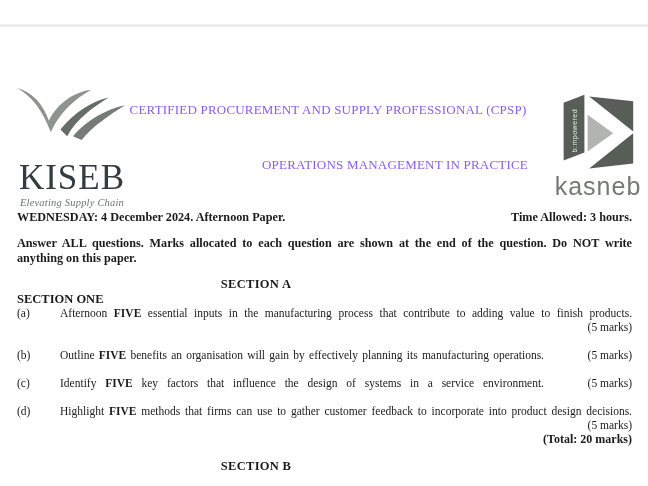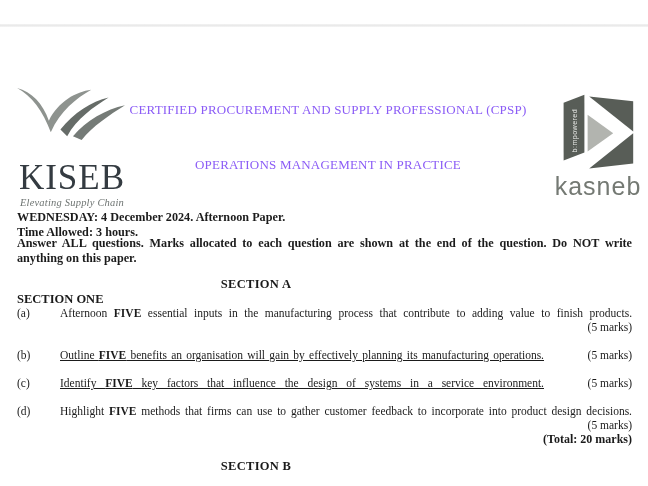--- a/index.html
+++ b/index.html
@@ -12,45 +12,45 @@
     background:linear-gradient(#f3f3f3,#e9e9e9 55%,#f7f7f7); }
 
   
   .kiseb { position:absolute; left:12px; top:86px; width:120px; text-align:center; }
   .kiseb-word { font-size:35px; line-height:36px; letter-spacing:1px; color:#343b41; margin-top:16px; }
   .kiseb-tag  { font-size:10.5px; font-style:italic; color:#6e7472; letter-spacing:.2px; margin-top:1px; }
 
   
   .title-line { position:absolute; left:128px; width:400px; text-align:center;
     font-weight:normal; font-size:13px; letter-spacing:.2px; color:#8b5cf6; }
-  .t1 { top:102px; } .t2 { top:130px; } .t3 { top:157px; }
+  .t1 { top:102px; } .t2 { top:130px; } .t3 { top:157px;text-align:right; }
 
   
   .kasneb { position:absolute; left:551px; top:90px; width:94px; text-align:center; }
   .kasneb-word { font-family:"Liberation Sans", sans-serif; font-size:25px; line-height:26px;
     font-weight:400; color:#747973; letter-spacing:1px; margin-top:-1px; }
 
   
   .meta-row { position:absolute; left:17px; top:210px; width:615px; display:flex;
-    justify-content:space-between; font-weight:bold; font-size:12.2px;flex-direction:column; }
+    justify-content:space-between; font-weight:bold; font-size:12.2px; }
 
   .instructions { position:absolute; left:17px; top:236px; width:615px;
     font-weight:bold; font-size:12.2px; line-height:15px; text-align:justify; }
 
   .section-head { position:absolute; left:0; width:512px; text-align:center;
     font-weight:bold; font-size:12.5px; letter-spacing:.3px; }
   .sec-a { top:277px; } .sec-b { top:459px; }
 
   .q-heading { position:absolute; left:17px; top:292px; font-weight:bold; font-size:12.5px; }
 
   .q-label { position:absolute; left:17px; font-size:11.5px; }
   .q-text  { position:absolute; left:60px; font-size:11.5px; line-height:13px;
     text-align:justify; text-align-last:justify; }
   .q-text.full  { width:572px; }
-  .q-text.short { width:484px;text-decoration:underline; }
+  .q-text.short { width:484px; }
   .marks { position:absolute; right:16px; font-size:11.5px; text-align:left; }
   .total { position:absolute; right:16px; font-size:12px; font-weight:bold; text-align:right; }
   b { font-weight:bold; }
 
   .y-qa { top:307px; } .y-qa-marks { top:321px; }
   .y-qb { top:349px; }
   .y-qc { top:377px; }
   .y-qd { top:405px; } .y-qd-marks { top:419px; } .y-total { top:432px; }
 </style>
 </head>

